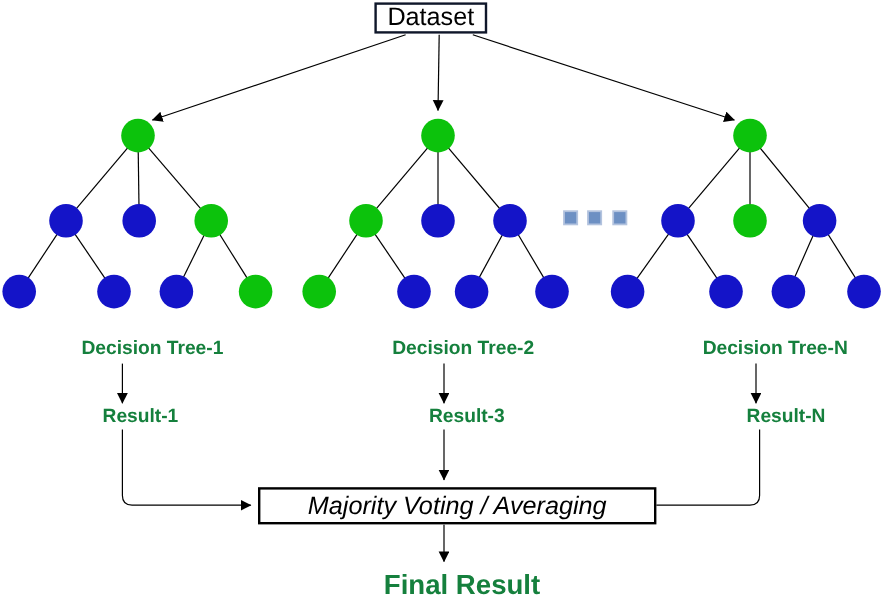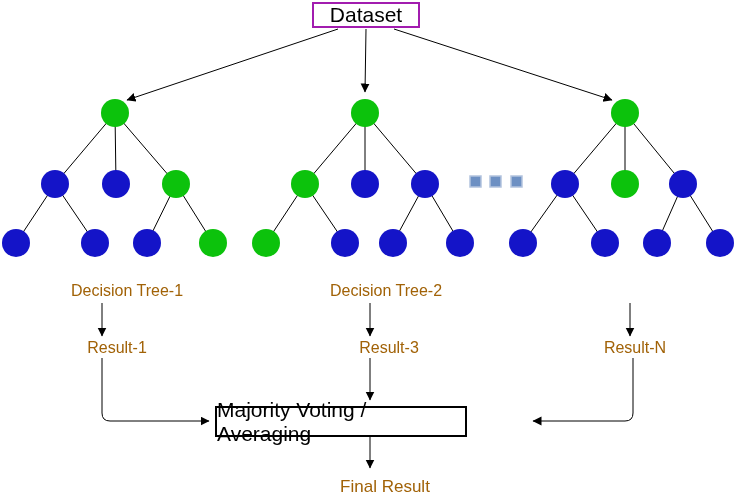--- a/index.html
+++ b/index.html
@@ -25,40 +25,41 @@
     box-sizing: border-box;
     background: #ffffff;
     display: flex;
     align-items: center;
     justify-content: center;
     color: #000000;
   }
   .dataset-box {
     left: 312px;
     top: 2px;
-    width: 108px;
+    width: 94px;
     height: 26px;
-    border: 2px solid #a21caf;
+    border: 2px solid #0f172a;
     font-size: 21px;
   }
   .voting-box {
     left: 215px;
     top: 406px;
-    width: 252px;
+    width: 332px;
     height: 31px;
     border: 2px solid #000000;
     font-size: 21px;
+    font-style: italic;
   }
   .diagram-label {
     position: absolute;
     transform: translateX(-50%);
     white-space: nowrap;
-    font-weight: normal;
+    font-weight: bold;
     font-size: 16px;
-    color: #a16207;
+    color: #15803d;
     line-height: 16px;
     padding-left: 30px;
   }
 </style>
 </head>
 <body>
 
 <div class="canvas">
 
   <svg id="diagram-svg" width="741" height="502" viewBox="0 0 741 502">
@@ -126,24 +127,25 @@
       <path d="M633,358 L633,413 Q633,421 625,421 L533,421" fill="none" stroke="#000000" stroke-width="1" marker-end="url(#arrowhead)"></path>
       <path d="M370,437 L370,468" fill="none" stroke="#000000" stroke-width="1" marker-end="url(#arrowhead)"></path>
     </svg>
 
   <div class="box dataset-box">
     <span>Dataset</span>
   </div>
 
   <div class="diagram-label" style="left:112px; top:283px;">Decision Tree-1</div>
   <div class="diagram-label" style="left:371px; top:283px;text-align:right;">Decision Tree-2</div>
+  <div class="diagram-label" style="left:631px; top:283px;">Decision Tree-N</div>
 
   <div class="diagram-label" style="left:102px; top:340px;">Result-1</div>
   <div class="diagram-label" style="left:374px; top:340px;">Result-3</div>
-  <div class="diagram-label" style="left:620px; top:340px;">Result-N</div>
+  <div class="diagram-label" style="left:640px; top:340px;">Result-N</div>
 
   <div class="box voting-box">
     <span>Majority Voting / Averaging</span>
   </div>
 
-  <div class="diagram-label" style="left:370px; top:479px; font-size:17px;">Final Result</div>
+  <div class="diagram-label" style="left:370px; top:479px; font-size:23px;">Final Result</div>
 
 </div>
 
 </body></html>

